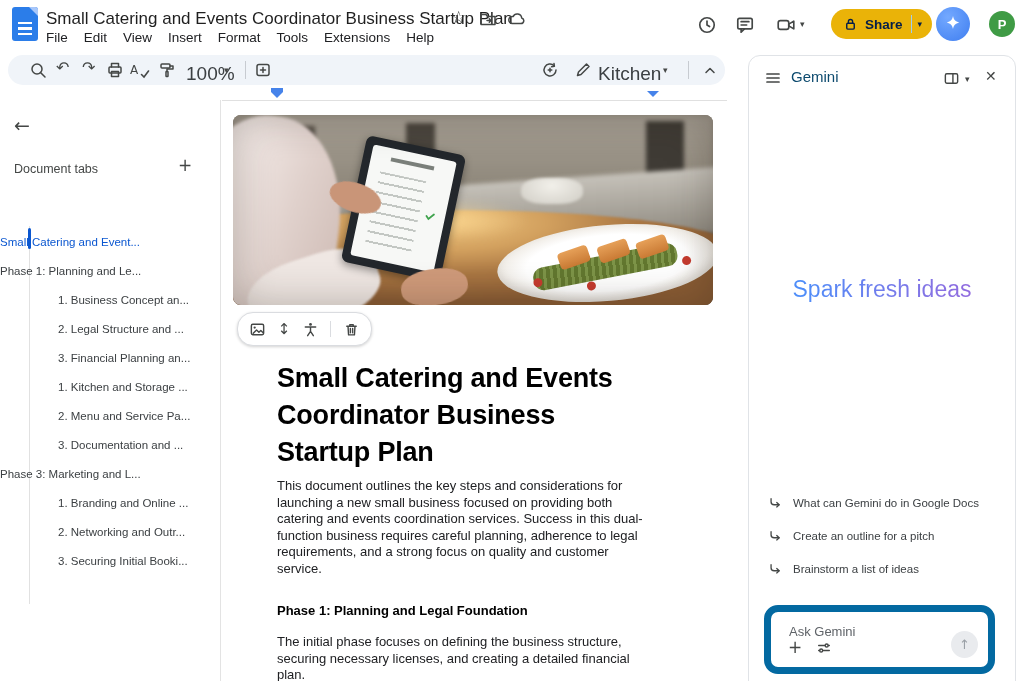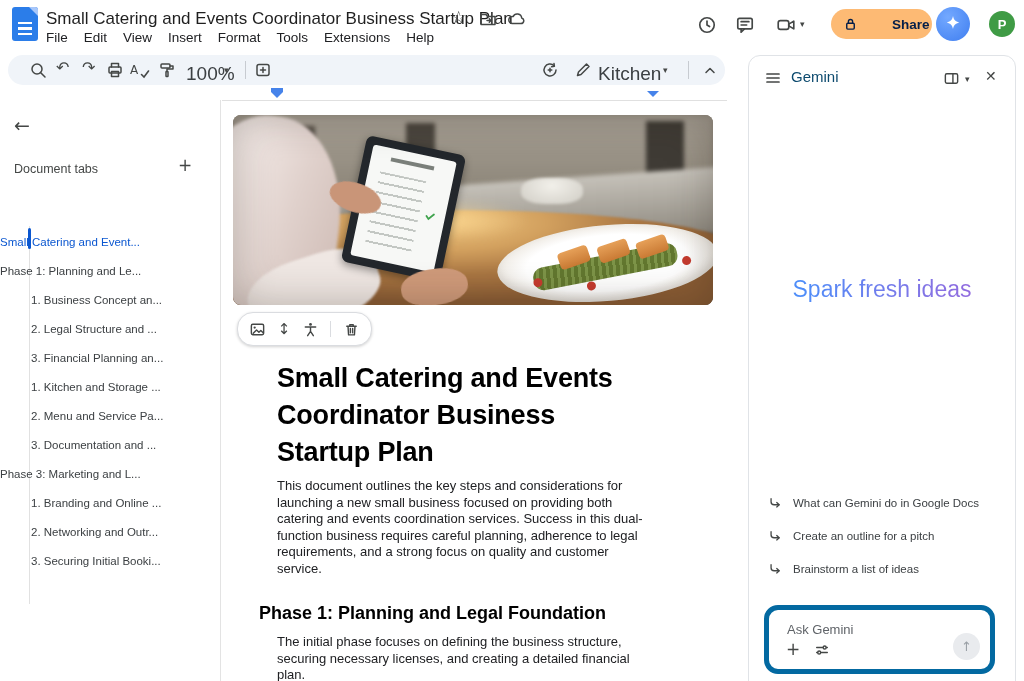--- a/index.html
+++ b/index.html
@@ -11,22 +11,22 @@
   .ddown{font-size:9px;color:#444746;}
 
   
   .docs-logo{left:12px;top:7px;width:26px;height:34px;background:#2b7de9;border-radius:3px;overflow:hidden;}
   .docs-logo .fold{position:absolute;right:0;top:0;width:9px;height:9px;background:#a8c7fa;clip-path:polygon(0 0,100% 100%,100% 0);}
   .docs-logo .lines{position:absolute;left:6px;right:6px;top:15px;height:13px;
      background:repeating-linear-gradient(180deg,#fff 0 2.4px,transparent 2.4px 5.4px);}
   .doc-title{left:46px;top:9px;font-size:17px;color:#1f1f1f;white-space:nowrap;}
   .menubar{left:38px;top:29px;height:19px;display:flex;}
   .menu-item{font-size:13.5px;color:#202124;padding:1px 8px;border-radius:9px;cursor:default;}
-  .share-pill{left:831px;top:9px;width:101px;height:30px;border-radius:15px;background:#fdba74;
-     display:flex;align-items:center;padding:0 9px 0 12px;box-sizing:border-box;gap:27px;}
+  .share-pill{left:831px;top:9px;width:101px;height:30px;border-radius:15px;background:#eab308;
+     display:flex;align-items:center;padding:0 9px 0 12px;box-sizing:border-box;}
   .share-label{font-size:13.5px;font-weight:700;color:#041e49;margin-left:7px;}
   .share-sep{width:1px;height:18px;background:#9fcdf1;margin:0 6px 0 8px;}
   .gem-btn{left:936px;top:7px;width:34px;height:34px;border-radius:50%;
      background:radial-gradient(circle at 35% 30%,#74a9ff,#3f7ef0);display:flex;align-items:center;justify-content:center;}
   .avatar{left:989px;top:11px;width:26px;height:26px;border-radius:50%;background:#3f9b45;color:#fff;
      font-size:13px;font-weight:700;display:flex;align-items:center;justify-content:center;}
 
   
   .toolbar{left:8px;top:55px;width:717px;height:30px;border-radius:15px;background:#f0f4f9;}
   .tb-sep{position:absolute;top:6px;width:1px;height:18px;background:#c7cbd1;}
@@ -35,21 +35,21 @@
   
   .v-div{left:220px;top:100px;width:1px;height:581px;background:#e3e3e3;}
   .sb-title{left:14px;top:162px;font-size:12.5px;color:#444746;}
   .tab-pill{left:8px;top:189px;width:199px;height:33px;border-radius:17px;background:#d3e3fd;}
   .tab-label{position:absolute;left:42px;top:9px;font-size:13px;font-weight:700;color:#1f1f1f;}
   .guide{left:29px;top:226px;width:1px;height:378px;background:#e1e1e1;}
   .active-bar{left:28px;top:228px;width:3px;height:21px;border-radius:2px;background:#0b57d0;}
   .outline{left:0;top:228px;width:212px;}
   .o-item{height:29px;line-height:29px;font-size:11.5px;color:#3c4043;white-space:nowrap;overflow:hidden;cursor:default;}
   .o-item.lv1{}
-  .o-item.lv2{padding-left:31px;}
+  .o-item.lv2{padding-left:58px;}
   .o-item.active{color:#0b57d0;}
 
   
   .page-topline{left:222px;top:100px;width:505px;height:1px;background:#e0e0e0;}
   .ind-rect{left:271px;top:88px;width:12px;height:4px;background:#4683ea;}
   .ind-tri{left:271px;top:92px;width:0;height:0;border-left:6px solid transparent;border-right:6px solid transparent;border-top:6px solid #4683ea;}
   .ind-tri2{left:647px;top:91px;width:0;height:0;border-left:6px solid transparent;border-right:6px solid transparent;border-top:6px solid #4683ea;}
 
   .docimg{left:233px;top:115px;width:480px;height:190px;border-radius:8px;overflow:hidden;background:#7b7468;}
   .docimg div{position:absolute;}
@@ -77,32 +77,32 @@
   .k-sal{width:14%;height:22%;background:linear-gradient(180deg,#e6a058,#c97a34);border-radius:4px;transform:rotate(-14deg);}
   .k-tom{width:9px;height:9px;border-radius:50%;background:#c63b2f;}
   .k-vig{inset:0;box-shadow:inset 0 0 42px rgba(40,30,20,.3);}
 
   .img-toolbar{left:237px;top:312px;width:133px;height:32px;border-radius:16px;background:#fff;border:1px solid #dadce0;
      box-shadow:0 1px 3px rgba(0,0,0,.18);display:flex;align-items:center;justify-content:space-evenly;}
   .imgtb-sep{width:1px;height:16px;background:#dadce0;}
 
   .doc-h1{left:277px;top:360px;width:345px;font-size:27px;line-height:37px;font-weight:700;color:#000;letter-spacing:-.2px;}
   .doc-p{left:277px;width:372px;font-size:13px;line-height:16.5px;color:#202124;}
-  .doc-h2{left:259px;top:603px;font-size:18px;font-weight:700;color:#000;}
+  .doc-h2{left:277px;top:603px;font-size:13px;font-weight:700;color:#000;}
 
   
   .gpanel{left:748px;top:55px;width:268px;height:640px;background:#fff;border:1px solid #e0e3e7;border-radius:12px;box-sizing:border-box;}
   .gpanel .inner{position:absolute;inset:0;}
   .g-title{position:absolute;left:42px;top:12px;font-size:15px;color:#0c4a6e;}
   .hero{position:absolute;left:0;right:0;top:220px;text-align:center;font-size:23px;
      background:linear-gradient(90deg,#4e8df9 20%,#7c78e8 60%,#a062d8);-webkit-background-clip:text;background-clip:text;color:transparent;}
   .sugg{position:absolute;left:0;right:0;top:430px;}
   .sugg-row{height:33px;display:flex;align-items:center;padding-left:19px;cursor:default;}
   .sugg-label{font-size:11.5px;color:#3c4043;margin-left:11px;white-space:nowrap;}
-  .askbox{position:absolute;left:15px;top:549px;width:231px;height:69px;border:5px solid #0369a1;border-radius:14px;box-sizing:border-box;background:#fff;}
+  .askbox{position:absolute;left:15px;top:549px;width:231px;height:69px;border:7px solid #0369a1;border-radius:14px;box-sizing:border-box;background:#fff;}
   .ask-ph{position:absolute;left:18px;top:12px;font-size:13px;color:#5f6368;}
   .send-btn{position:absolute;right:10px;bottom:9px;width:27px;height:27px;border-radius:50%;background:#e9ebee;
      display:flex;align-items:center;justify-content:center;font-size:13px;color:#9aa0a6;}
 </style>
 </head>
 <body>
 
 <div id="app">
 
   <div class="abs docs-logo">

